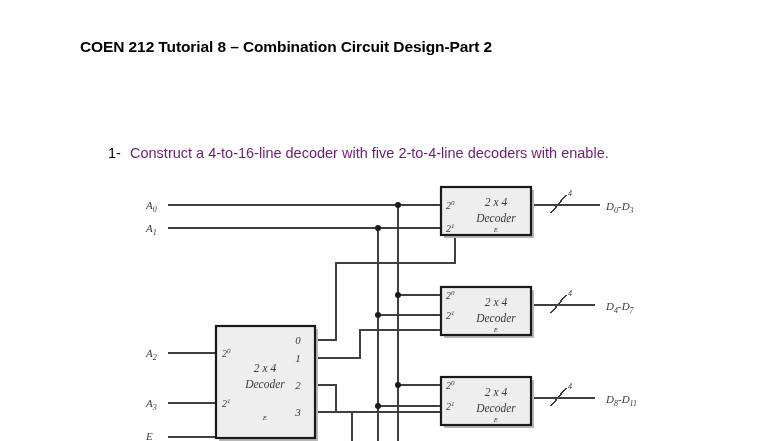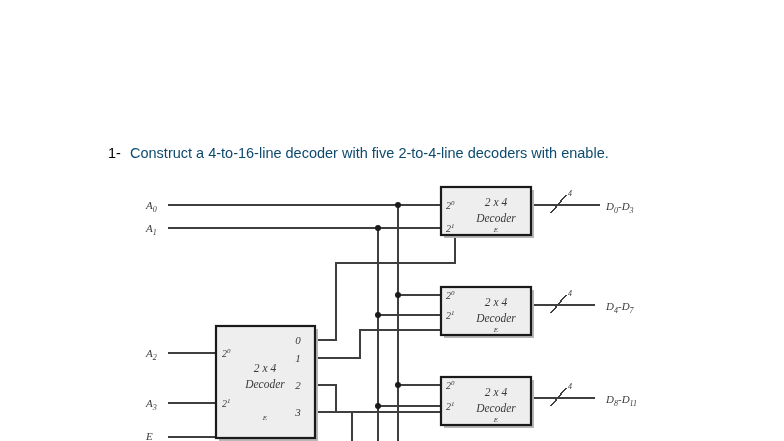--- a/index.html
+++ b/index.html
@@ -41,21 +41,21 @@
     font-size: 14.5px;
     color: #000000;
     white-space: nowrap;
   }
   .question-text {
     position: absolute;
     left: 130px;
     top: 145px;
     font-family: "Liberation Sans", sans-serif;
     font-size: 14.5px;
-    color: #0c4a6e;
+    color: #701a75;
     white-space: nowrap;
   }
   #circuit {
     position: absolute;
     left: 0;
     top: 0;
     width: 784px;
     height: 441px;
   }
   #circuit text {
@@ -68,20 +68,21 @@
   .box-title { font-size: 11.5px; fill: #2e2e2e; }
   .en-label { font-size: 7px; }
   .sig-label { font-size: 11px; fill: #2b2b2b; }
   .bus-num { font-size: 8px; }
 </style>
 </head>
 <body>
 
 <div id="page">
 
+  <div class="doc-title">COEN 212 Tutorial 8 – Combination Circuit Design-Part 2</div>
   <div class="question-num">1-</div>
   <div class="question-text">Construct a 4-to-16-line decoder with five 2-to-4-line decoders with enable.</div>
 
   <svg id="circuit" viewBox="0 0 784 441" xmlns="http://www.w3.org/2000/svg">
 
     <g stroke="#3f3f3f" stroke-width="1.6" fill="none" shape-rendering="crispEdges">
 
       <path d="M168 205 H441"></path>
 
       <path d="M168 228 H441"></path>

